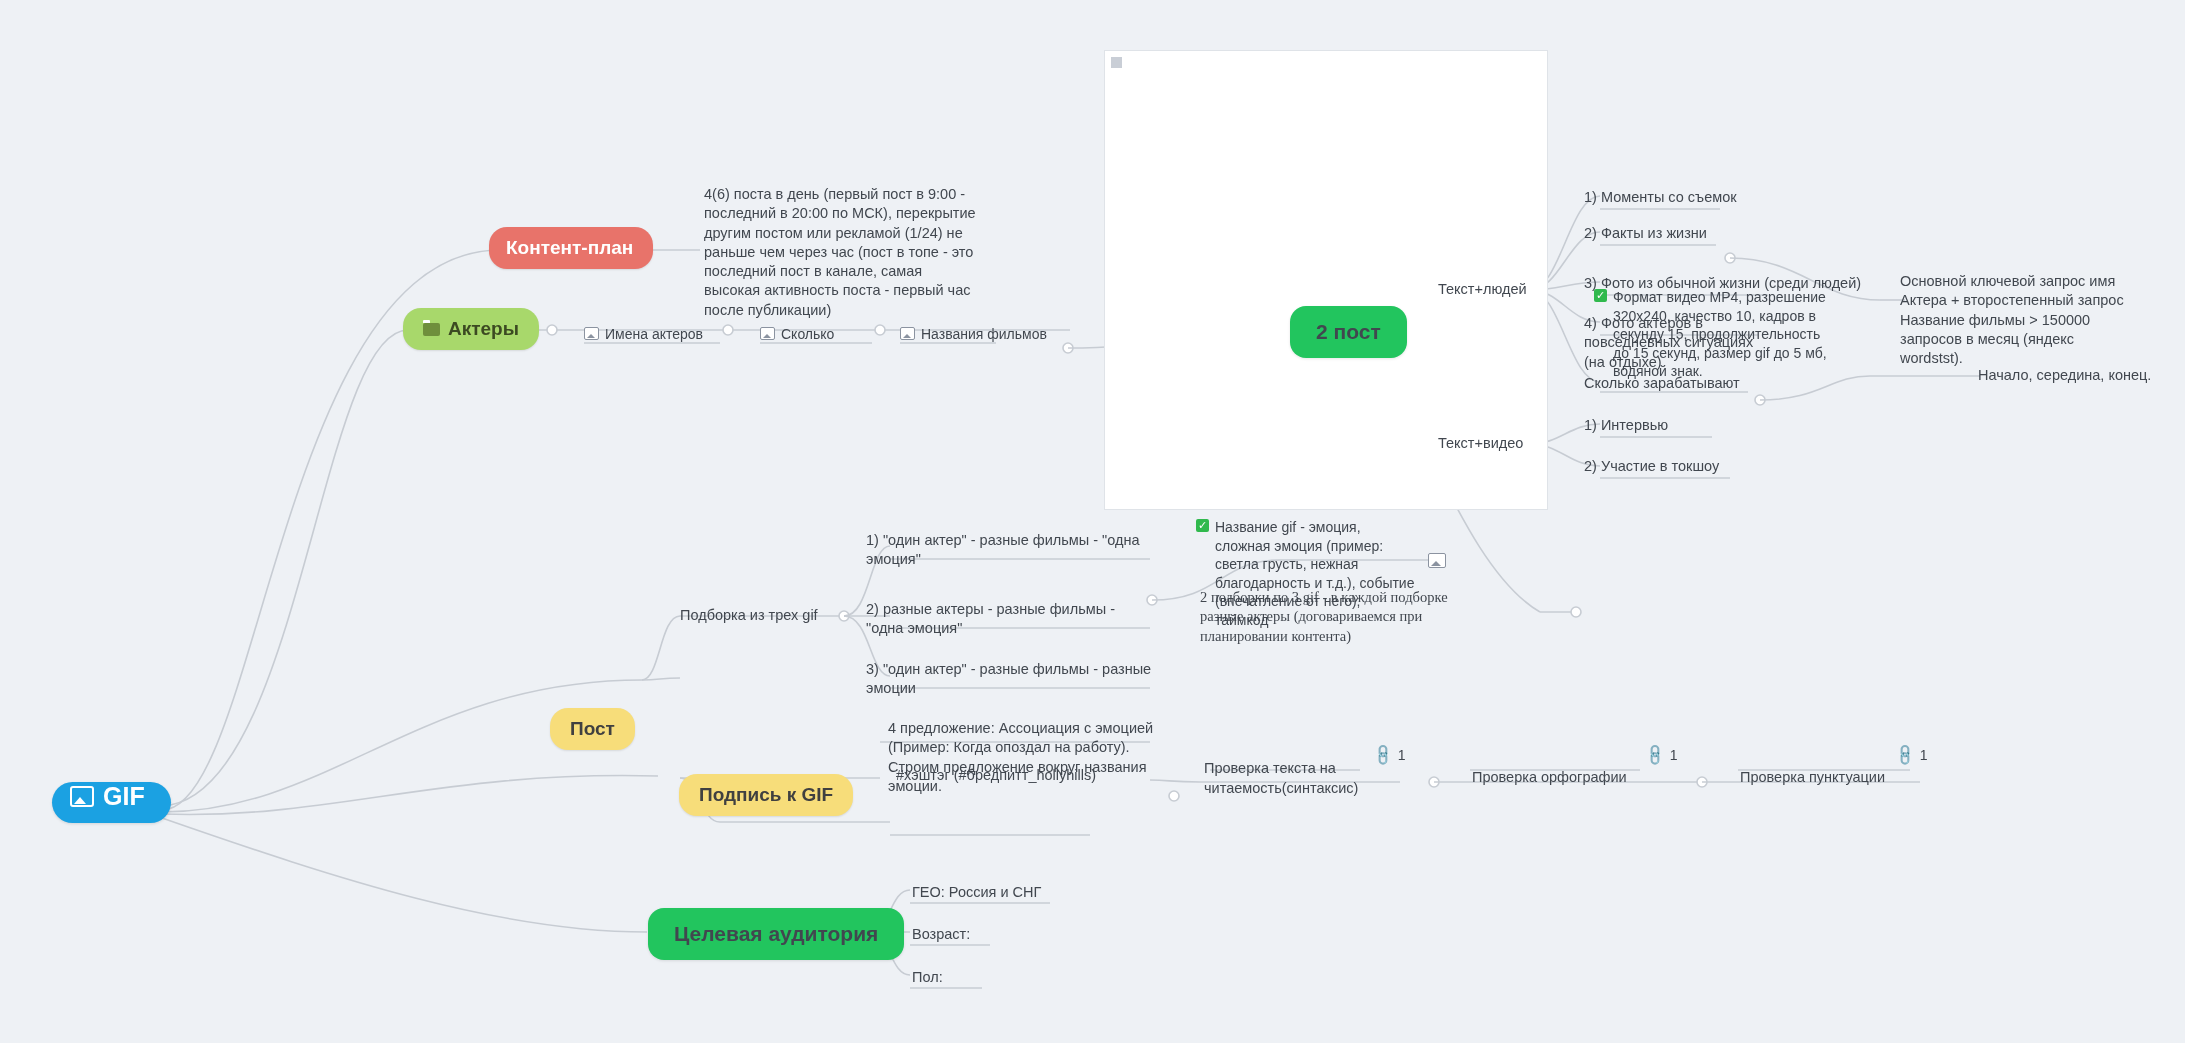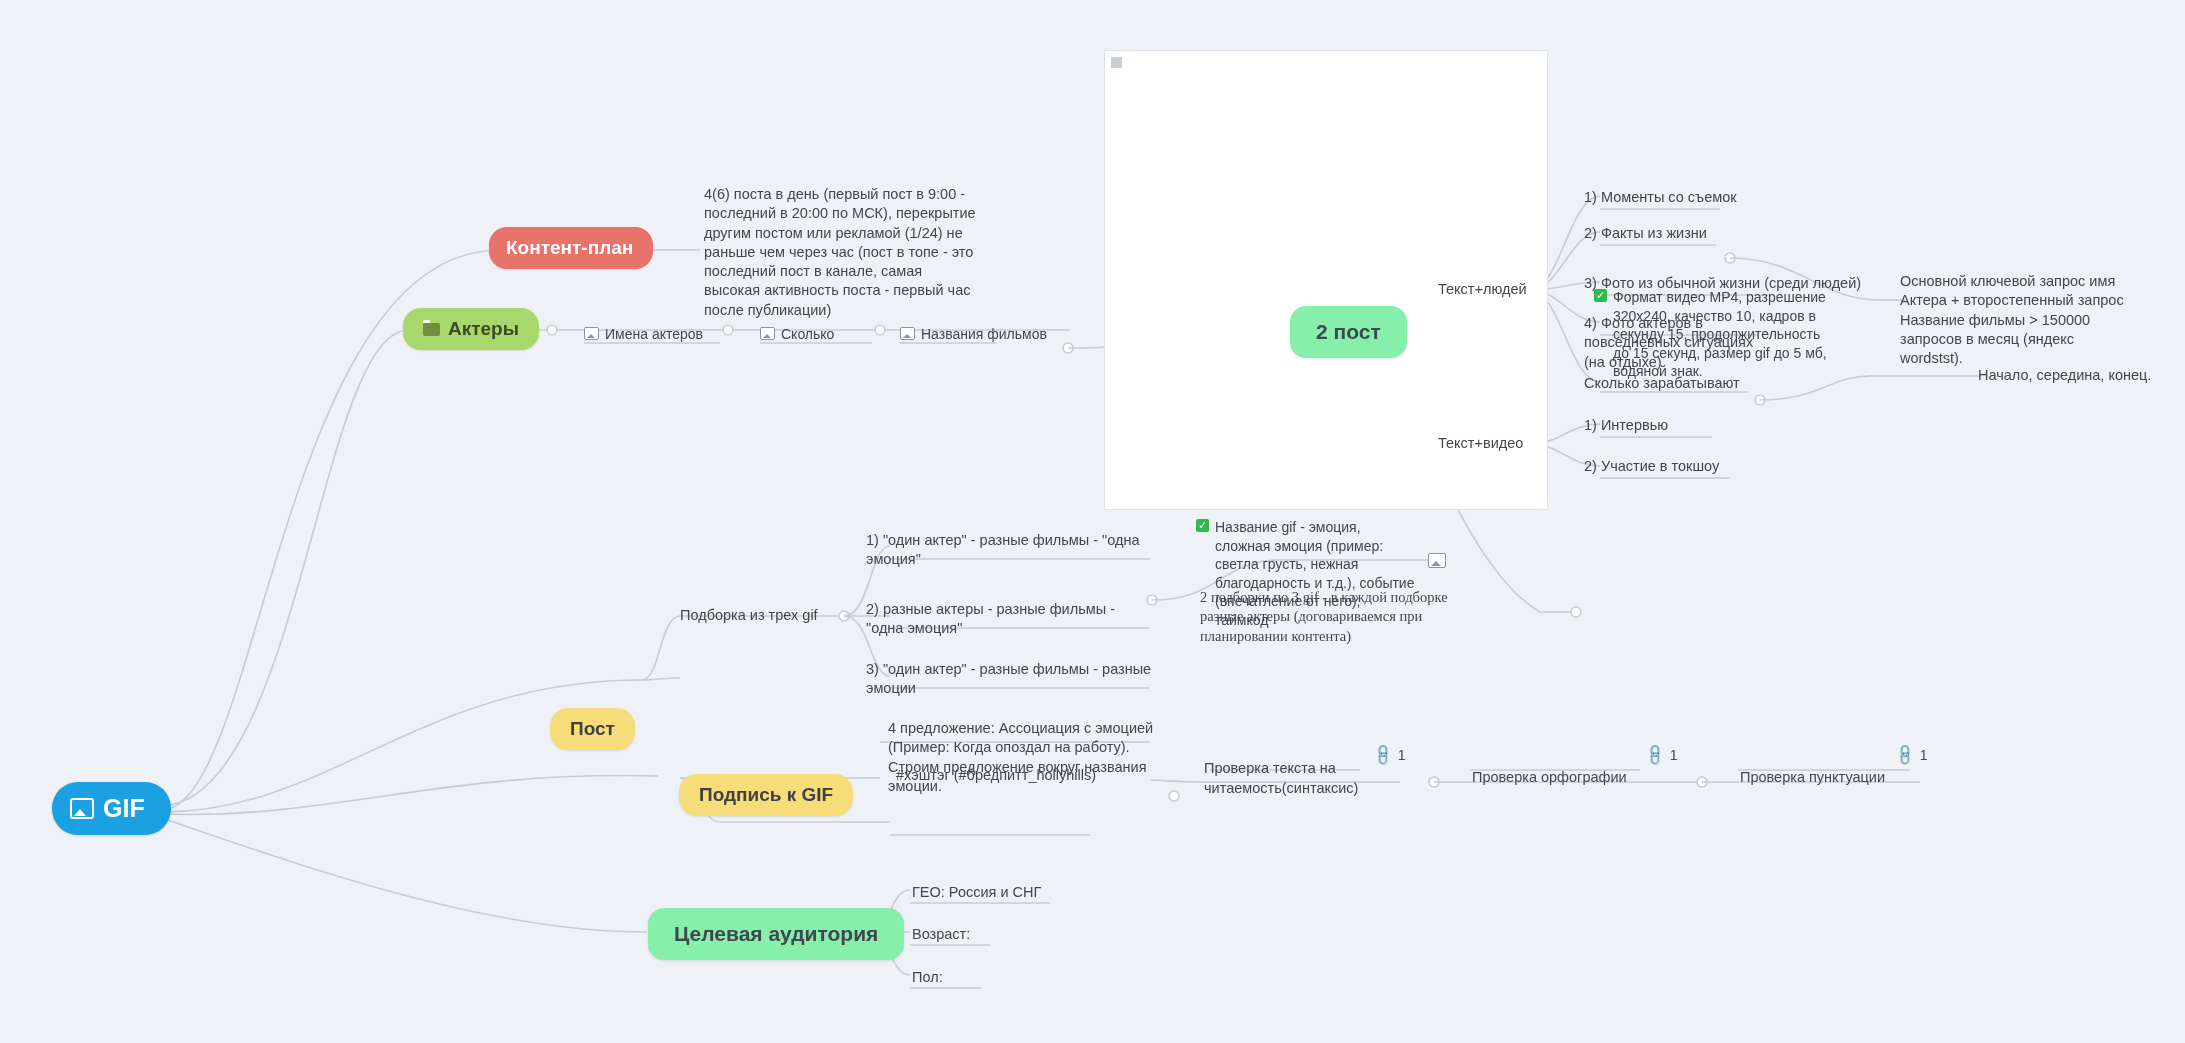--- a/index.html
+++ b/index.html
@@ -30,21 +30,21 @@
   }
   .node {
     position: absolute;
     box-sizing: border-box;
   }
   
   .root-node {
     background: #1ba1e2;
     color: #ffffff;
     border-radius: 26px;
-    padding: 12px 26px 12px 18px;
+    padding: 0 26px 12px 18px;
     font-size: 25px;
     font-weight: bold;
     display: flex;
     align-items: center;
     gap: 9px;
     box-shadow: 0 1px 3px rgba(0,0,0,0.12);
   }
   .pill {
     border-radius: 18px;
     padding: 10px 20px;
@@ -53,21 +53,21 @@
     display: flex;
     align-items: center;
     gap: 8px;
     box-shadow: 0 1px 2px rgba(0,0,0,0.10);
     white-space: nowrap;
   }
   .pill-red { background: #e8736a; color: #ffffff; padding-left: 17px; }
   .pill-green { background: #a8d86b; color: #3c4a22; }
   .pill-yellow { background: #f7dd7a; color: #404040; margin-top: 46px; }
   .pill-white {
-    background: #86efac; color: #41474f;
+    background: #22c55e; color: #41474f;
     border-radius: 16px; padding: 14px 26px;
     font-size: 21px; font-weight: bold;
     box-shadow: 0 1px 3px rgba(0,0,0,0.10);
     white-space: nowrap;
   }
   .plain {
     font-size: 14.5px;
     line-height: 1.33;
     color: #41474f;
     white-space: pre-line;

